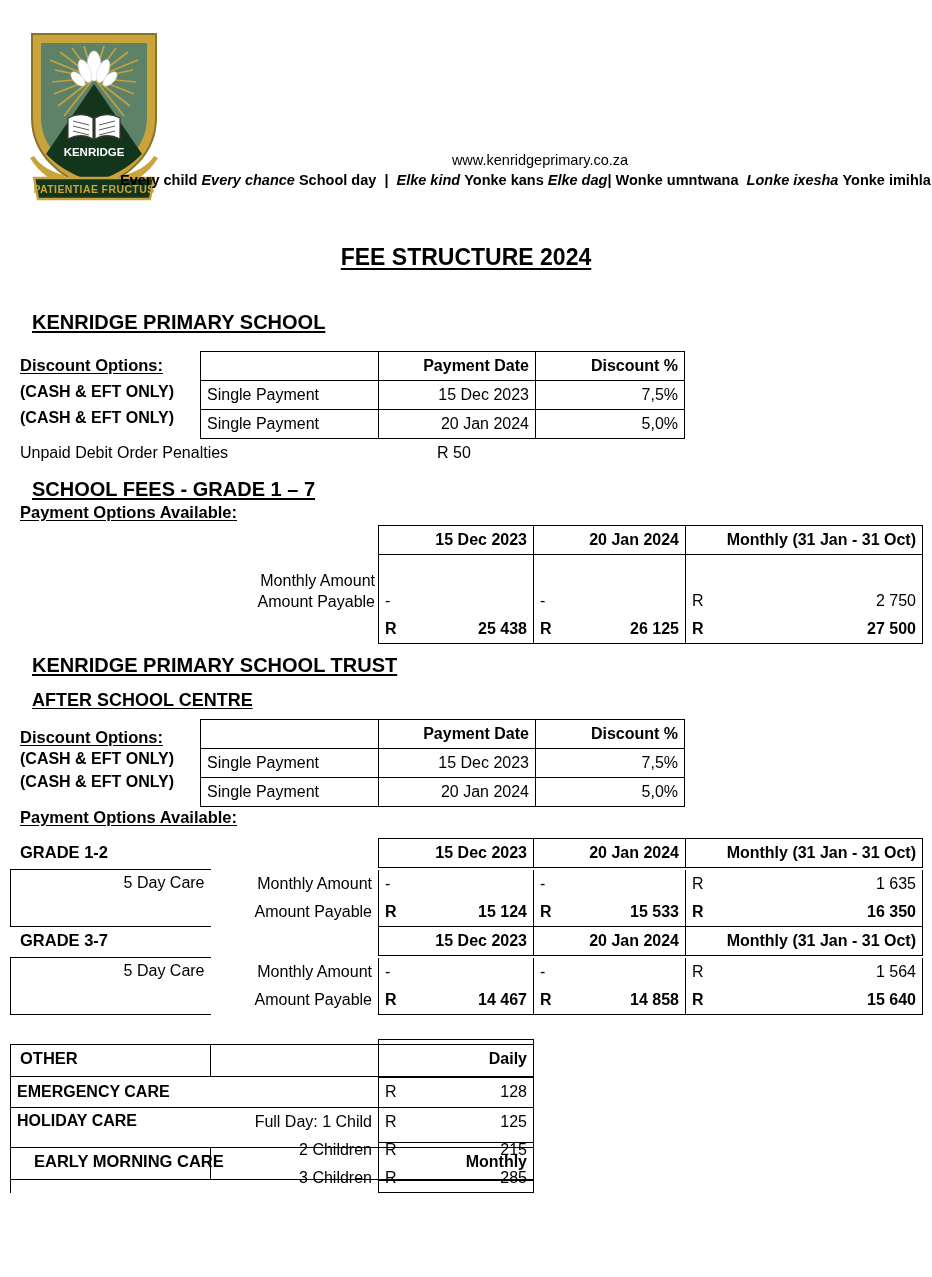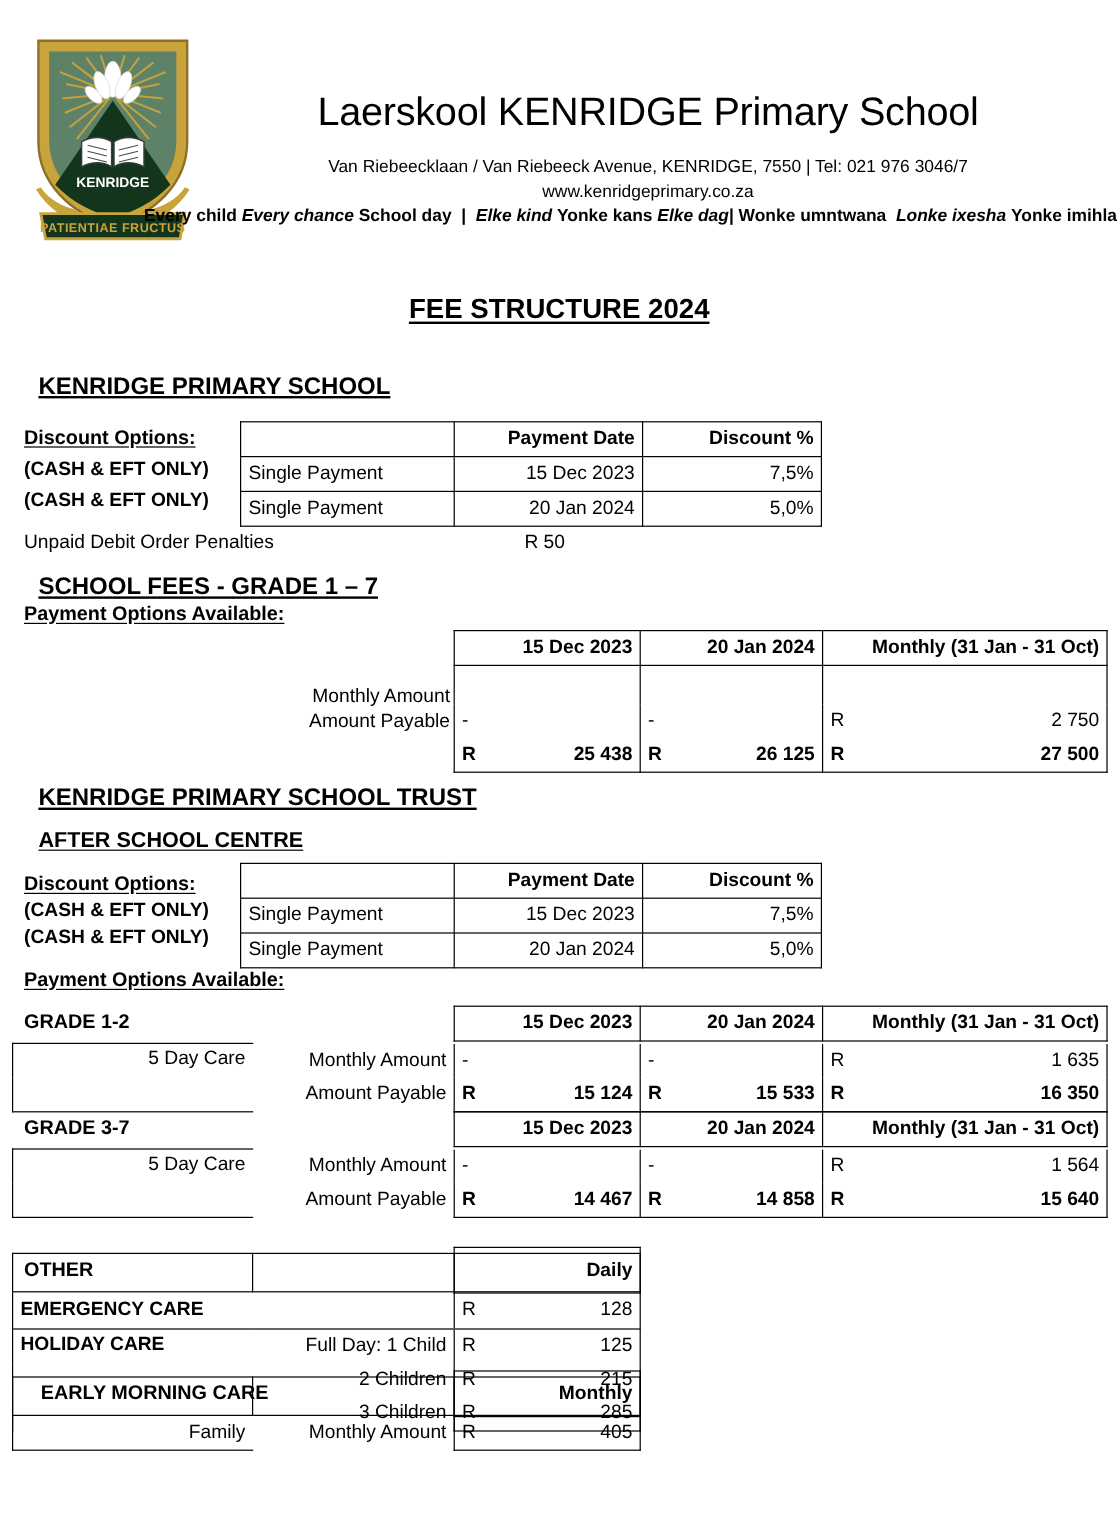--- a/index.html
+++ b/index.html
@@ -208,22 +208,20 @@
       <text x="70" y="130" text-anchor="middle" font-family="Liberation Sans, sans-serif" font-size="11.5" font-weight="bold" fill="#ffffff">KENRIDGE</text>
 
       <path d="M6 132 C16 148 30 157 44 160 L40 149 C28 146 16 140 10 130 Z" fill="#c9a43c"></path>
       <path d="M134 132 C124 148 110 157 96 160 L100 149 C112 146 124 140 130 130 Z" fill="#c9a43c"></path>
 
       <path d="M10 152 L130 152 L126 173 L14 173 Z" fill="#12351c" stroke="#c9a43c" stroke-width="2.4"></path>
       <text x="70" y="167" text-anchor="middle" font-family="Liberation Sans, sans-serif" font-size="10.5" font-weight="bold" fill="#c9a43c" letter-spacing="0.4">PATIENTIAE FRUCTUS</text>
     </svg>
   </div>
 
-  <div id="school-title">Laerskool KENRIDGE Primary School</div>
-  <div id="addr-line">Van Riebeecklaan / Van Riebeeck Avenue,  KENRIDGE, 7550 | Tel:  021 976 3046/7</div>
   <div id="web-line">www.kenridgeprimary.co.za</div>
   <div id="tagline"><span>Every child</span>&nbsp;<span class="it">Every chance</span>&nbsp;<span>School day</span>&nbsp;&nbsp;<span>|</span>&nbsp;&nbsp;<span class="it">Elke kind</span>&nbsp;<span>Yonke kans</span>&nbsp;<span class="it">Elke dag</span><span>|</span>&nbsp;<span>Wonke umntwana</span>&nbsp;&nbsp;<span class="it">Lonke ixesha</span>&nbsp;<span>Yonke imihla</span></div>
 </div>
 
 <div class="doc-title" style="top:244px;"><span>FEE STRUCTURE 2024</span></div>
 
 <div class="sec-head" style="left:20px; top:311px;"><span>KENRIDGE PRIMARY SCHOOL</span></div>
 
 <div class="sub-head" style="left:20px; top:356px;"><span>Discount Options:</span></div>
 <div class="plain bold" style="left:20px; top:383px;">(CASH &amp; EFT ONLY)</div>
@@ -582,24 +580,14 @@
       <col style="width:200px">
       <col style="width:168px">
       <col style="width:155px">
     </colgroup>
   <tbody>
     <tr>
       <td class="nb" style="height:29px;"></td>
       <td class="nb"></td>
       <td class="nb"></td>
     </tr>
-    <tr>
-      <td class="r" style="border-right:none;border-top:none;height:22px;">Family</td>
-      <td class="r" style="border:none;">Monthly Amount</td>
-      <td style="border-top:none;">
-        <div class="money">
-            <span class="cur">R</span>
-            <span>405</span>
-          </div>
-      </td>
-    </tr>
   </tbody>
 </table>
 
 </body></html>

